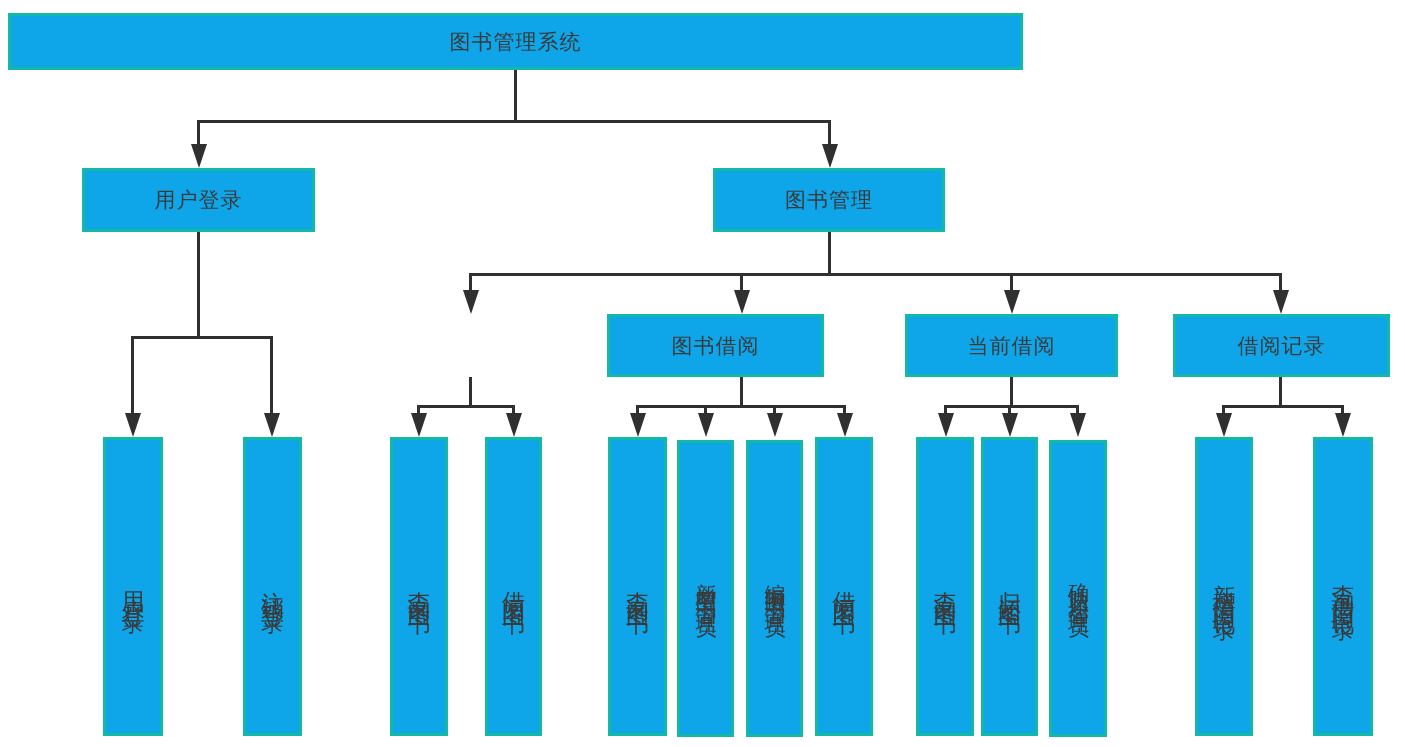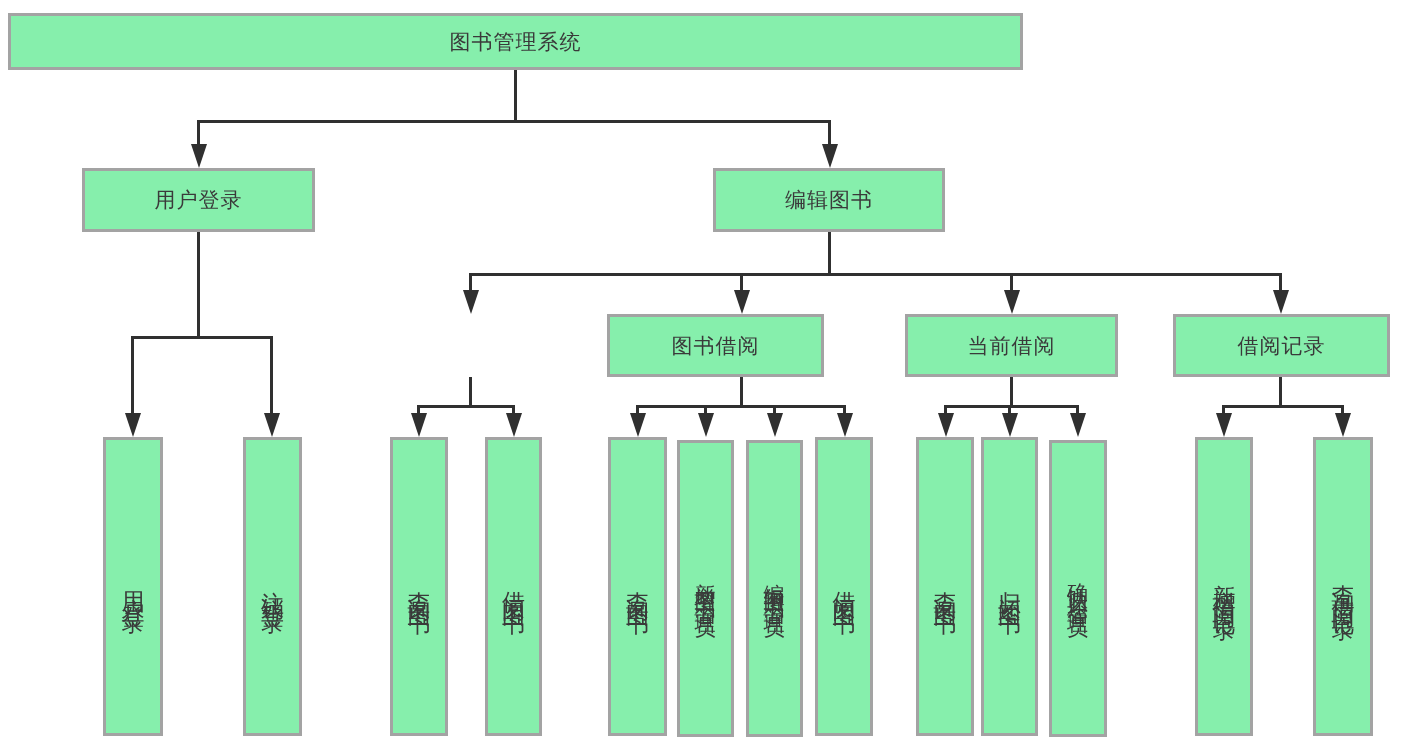--- a/index.html
+++ b/index.html
@@ -1,23 +1,23 @@
 <!DOCTYPE html>
 <html><head>
 <meta charset="utf-8">
 <style>
   html,body{margin:0;padding:0;background:#ffffff;}
   .stage{
     position:relative;width:1405px;height:747px;background:#ffffff;overflow:hidden;
     font-family:"Liberation Sans","DejaVu Sans",sans-serif;
   }
   .box{
-    position:absolute;box-sizing:border-box;background:#86efac;
-    border:3px solid #a3a3a3;color:#3a3a3a;
-    display:flex;align-items:center;justify-content:center;
+    position:absolute;box-sizing:border-box;background:#0ea5e9;
+    border:3px solid #14b8a6;color:#3a3a3a;
+    display:flex;align-items:center;justify-content:center;font-family:Liberation Serif, serif;
   }
   .hbox{font-size:21px;letter-spacing:1px;}
   .vbox{
     writing-mode:vertical-rl;text-orientation:mixed;
     font-size:23px;letter-spacing:7px;line-height:1;
     padding:4px 0;
   }
   .vbox.long{font-size:21px;letter-spacing:5px;}
   .hline,.vline{position:absolute;background:#303030;}
   .hline{height:3px;}
@@ -33,21 +33,21 @@
   }
 </style>
 </head>
 <body>
 
 <div class="stage">
 
   <div class="box hbox" style="left:8px;top:13px;width:1015px;height:57px">图书管理系统</div>
 
   <div class="box hbox" style="left:82px;top:168px;width:233px;height:64px">用户登录</div>
-  <div class="box hbox" style="left:713px;top:168px;width:232px;height:64px">编辑图书</div>
+  <div class="box hbox" style="left:713px;top:168px;width:232px;height:64px">图书管理</div>
 
   <div class="box hbox" style="left:607px;top:314px;width:217px;height:63px">图书借阅</div>
   <div class="box hbox" style="left:905px;top:314px;width:213px;height:63px">当前借阅</div>
   <div class="box hbox" style="left:1173px;top:314px;width:217px;height:63px">借阅记录</div>
 
   <div class="box vbox" style="left:103px;top:437px;width:60px;height:299px">用户登录</div>
   <div class="box vbox" style="left:243px;top:437px;width:59px;height:299px">注销登录</div>
 
   <div class="box vbox" style="left:390px;top:437px;width:58px;height:299px">查询图书</div>
   <div class="box vbox" style="left:485px;top:437px;width:57px;height:299px">借阅图书</div>

